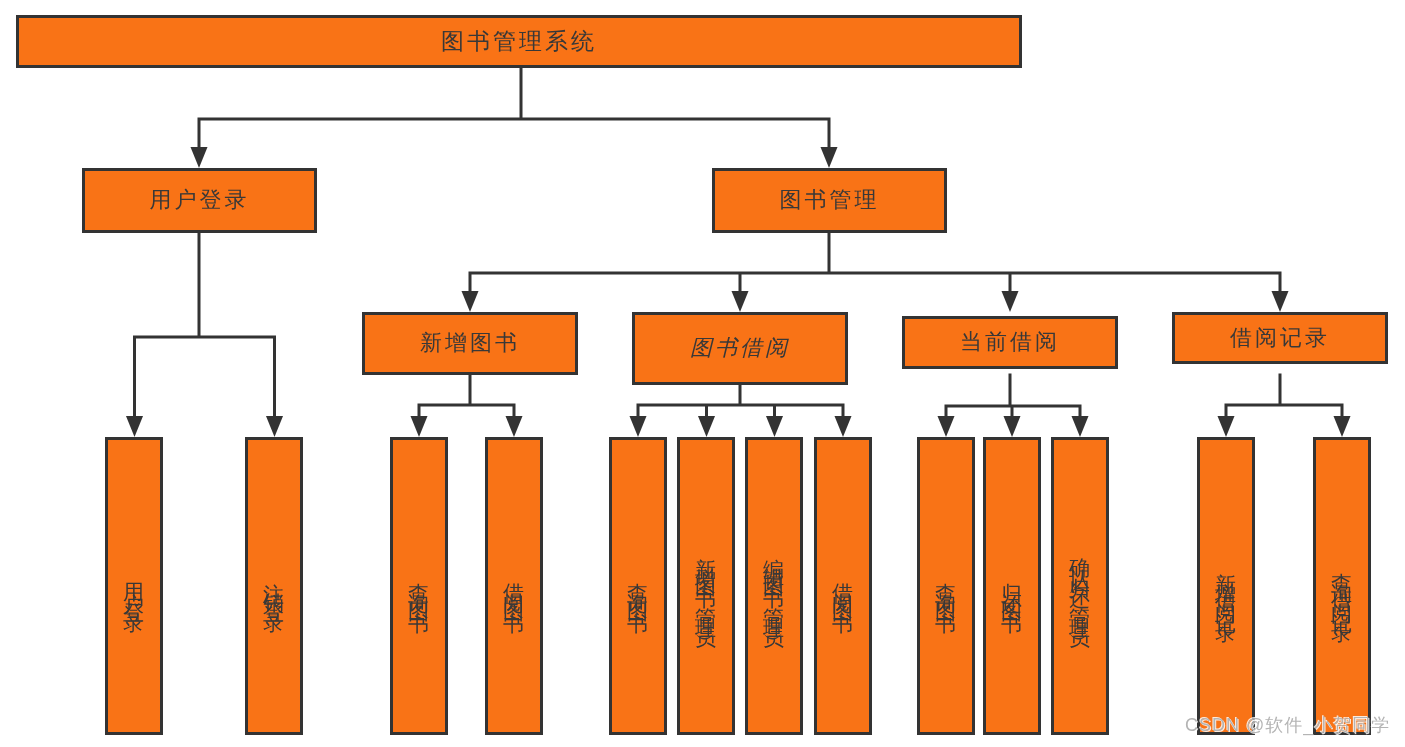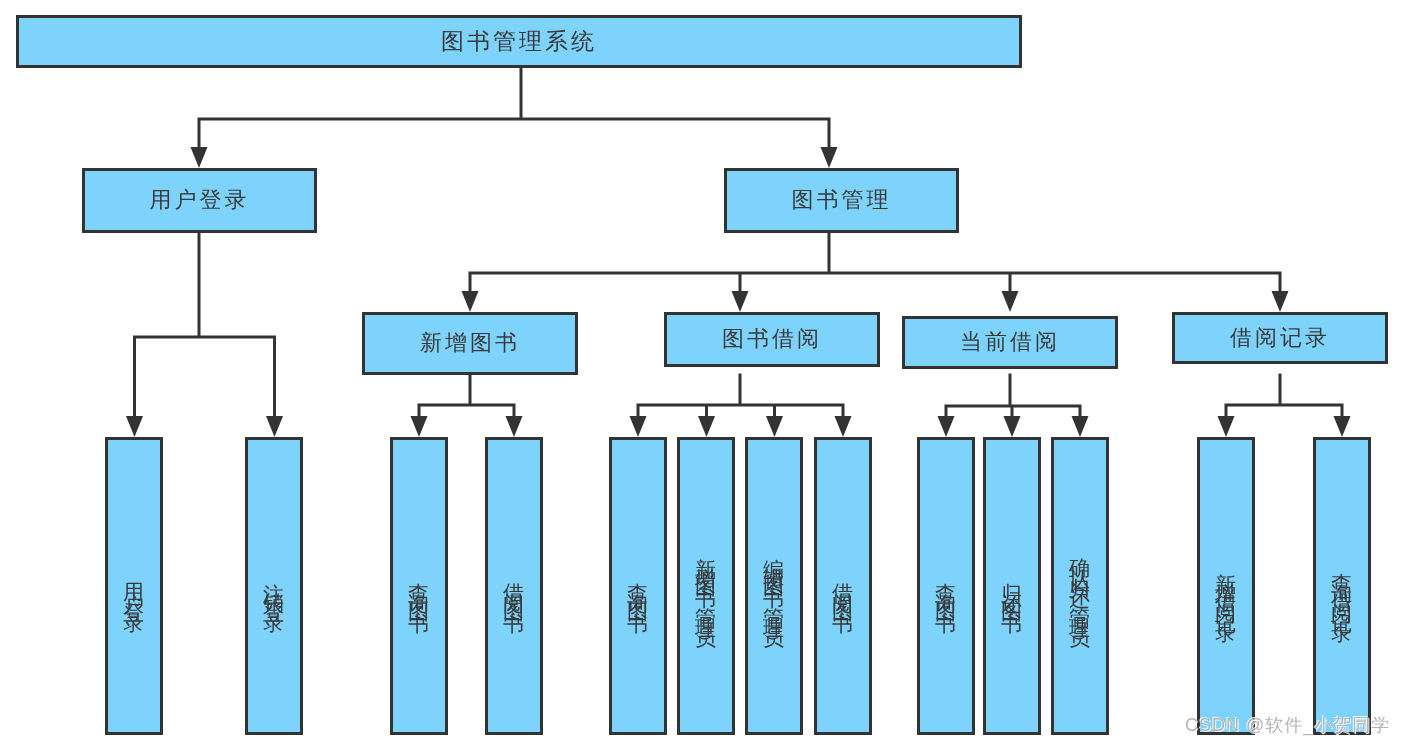--- a/index.html
+++ b/index.html
@@ -12,36 +12,36 @@
     overflow: hidden;
   }
   svg.connectors {
     position: absolute;
     left: 0; top: 0;
     width: 1405px; height: 747px;
   }
   .node {
     position: absolute;
     box-sizing: border-box;
-    background: #7dd3fc;
+    background: #f97316;
     border: 3px solid #333333;
     color: #383838;
     display: flex;
     align-items: center;
     justify-content: center;
     text-align: center;
     letter-spacing: 3px;
     font-size: 22px;
     line-height: 1.2;
   }
   .b-root { left: 16px;  top: 15px;  width: 1006px; height: 53px; font-size: 23px; }
   .b-l2a  { left: 82px;  top: 168px; width: 235px;  height: 65px; }
-  .b-l2b  { left: 712px; top: 168px; width: 235px;  height: 65px; margin-left: 12px; }
+  .b-l2b  { left: 712px; top: 168px; width: 235px;  height: 65px; }
   .b-l3a  { left: 362px;  top: 312px; width: 216px; height: 63px; }
-  .b-l3b  { left: 664px;  top: 312px; width: 216px; height: 55px; }
+  .b-l3b  { left: 632px;  top: 312px; width: 216px; height: 73px; font-style: italic; }
   .b-l3c  { left: 902px;  top: 316px; width: 216px; height: 53px; }
   .b-l3d  { left: 1172px; top: 312px; width: 216px; height: 52px; }
   .leaf {
     top: 437px;
     width: 58px;
     height: 298px;
     writing-mode: vertical-rl;
     text-orientation: mixed;
     letter-spacing: 10px;
     font-size: 21px;

